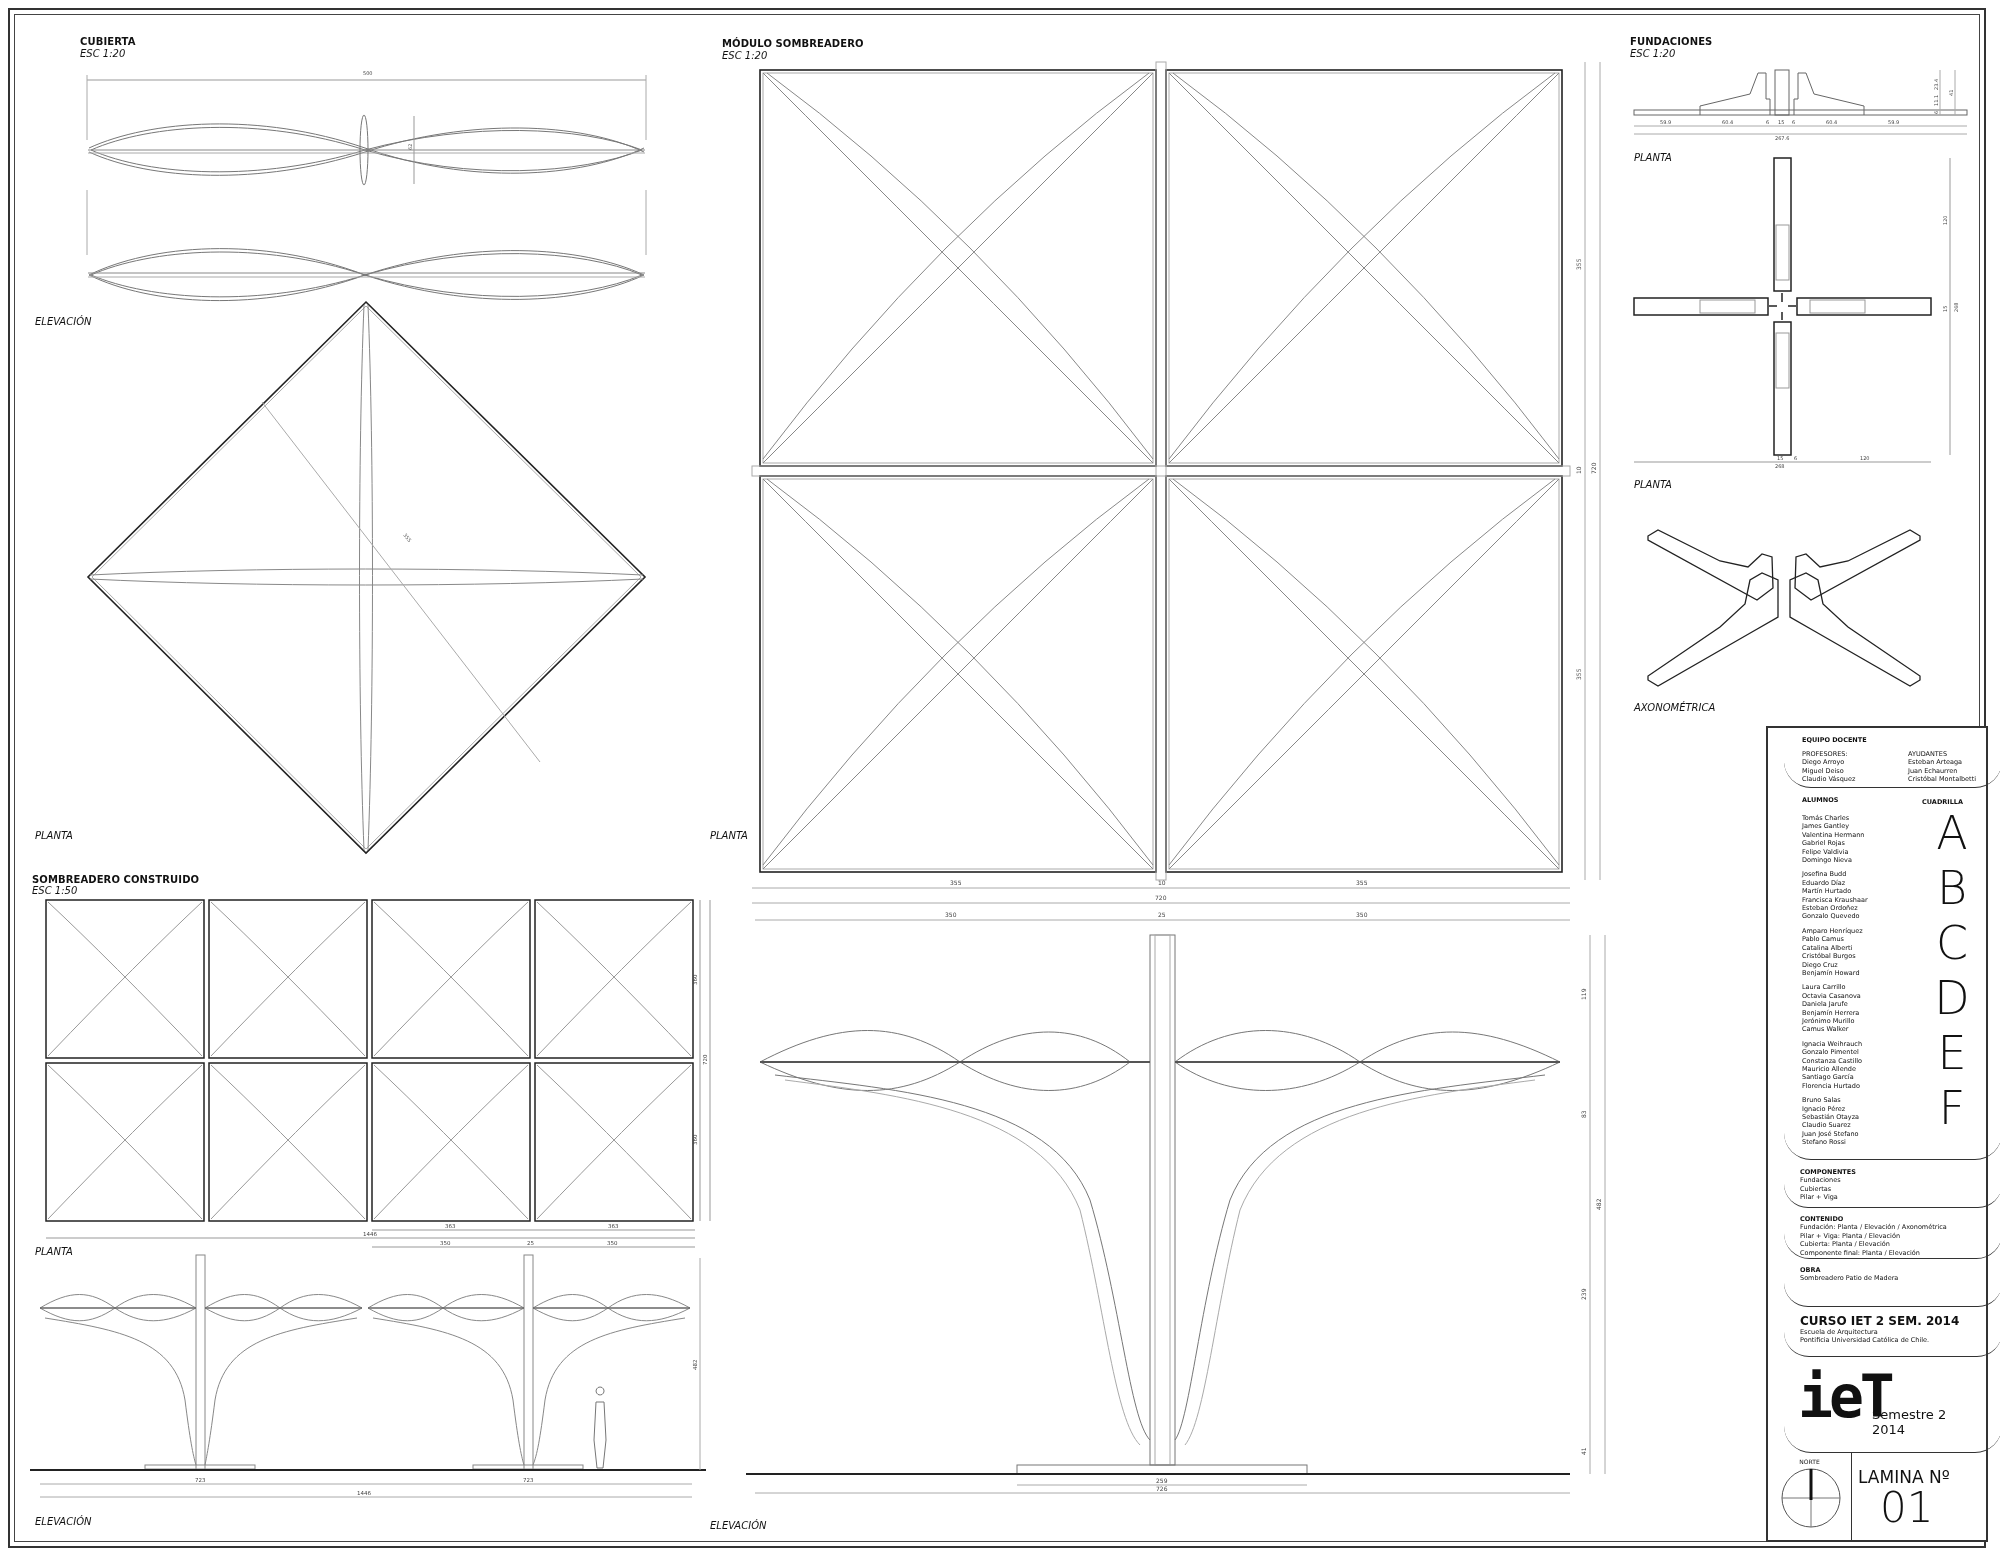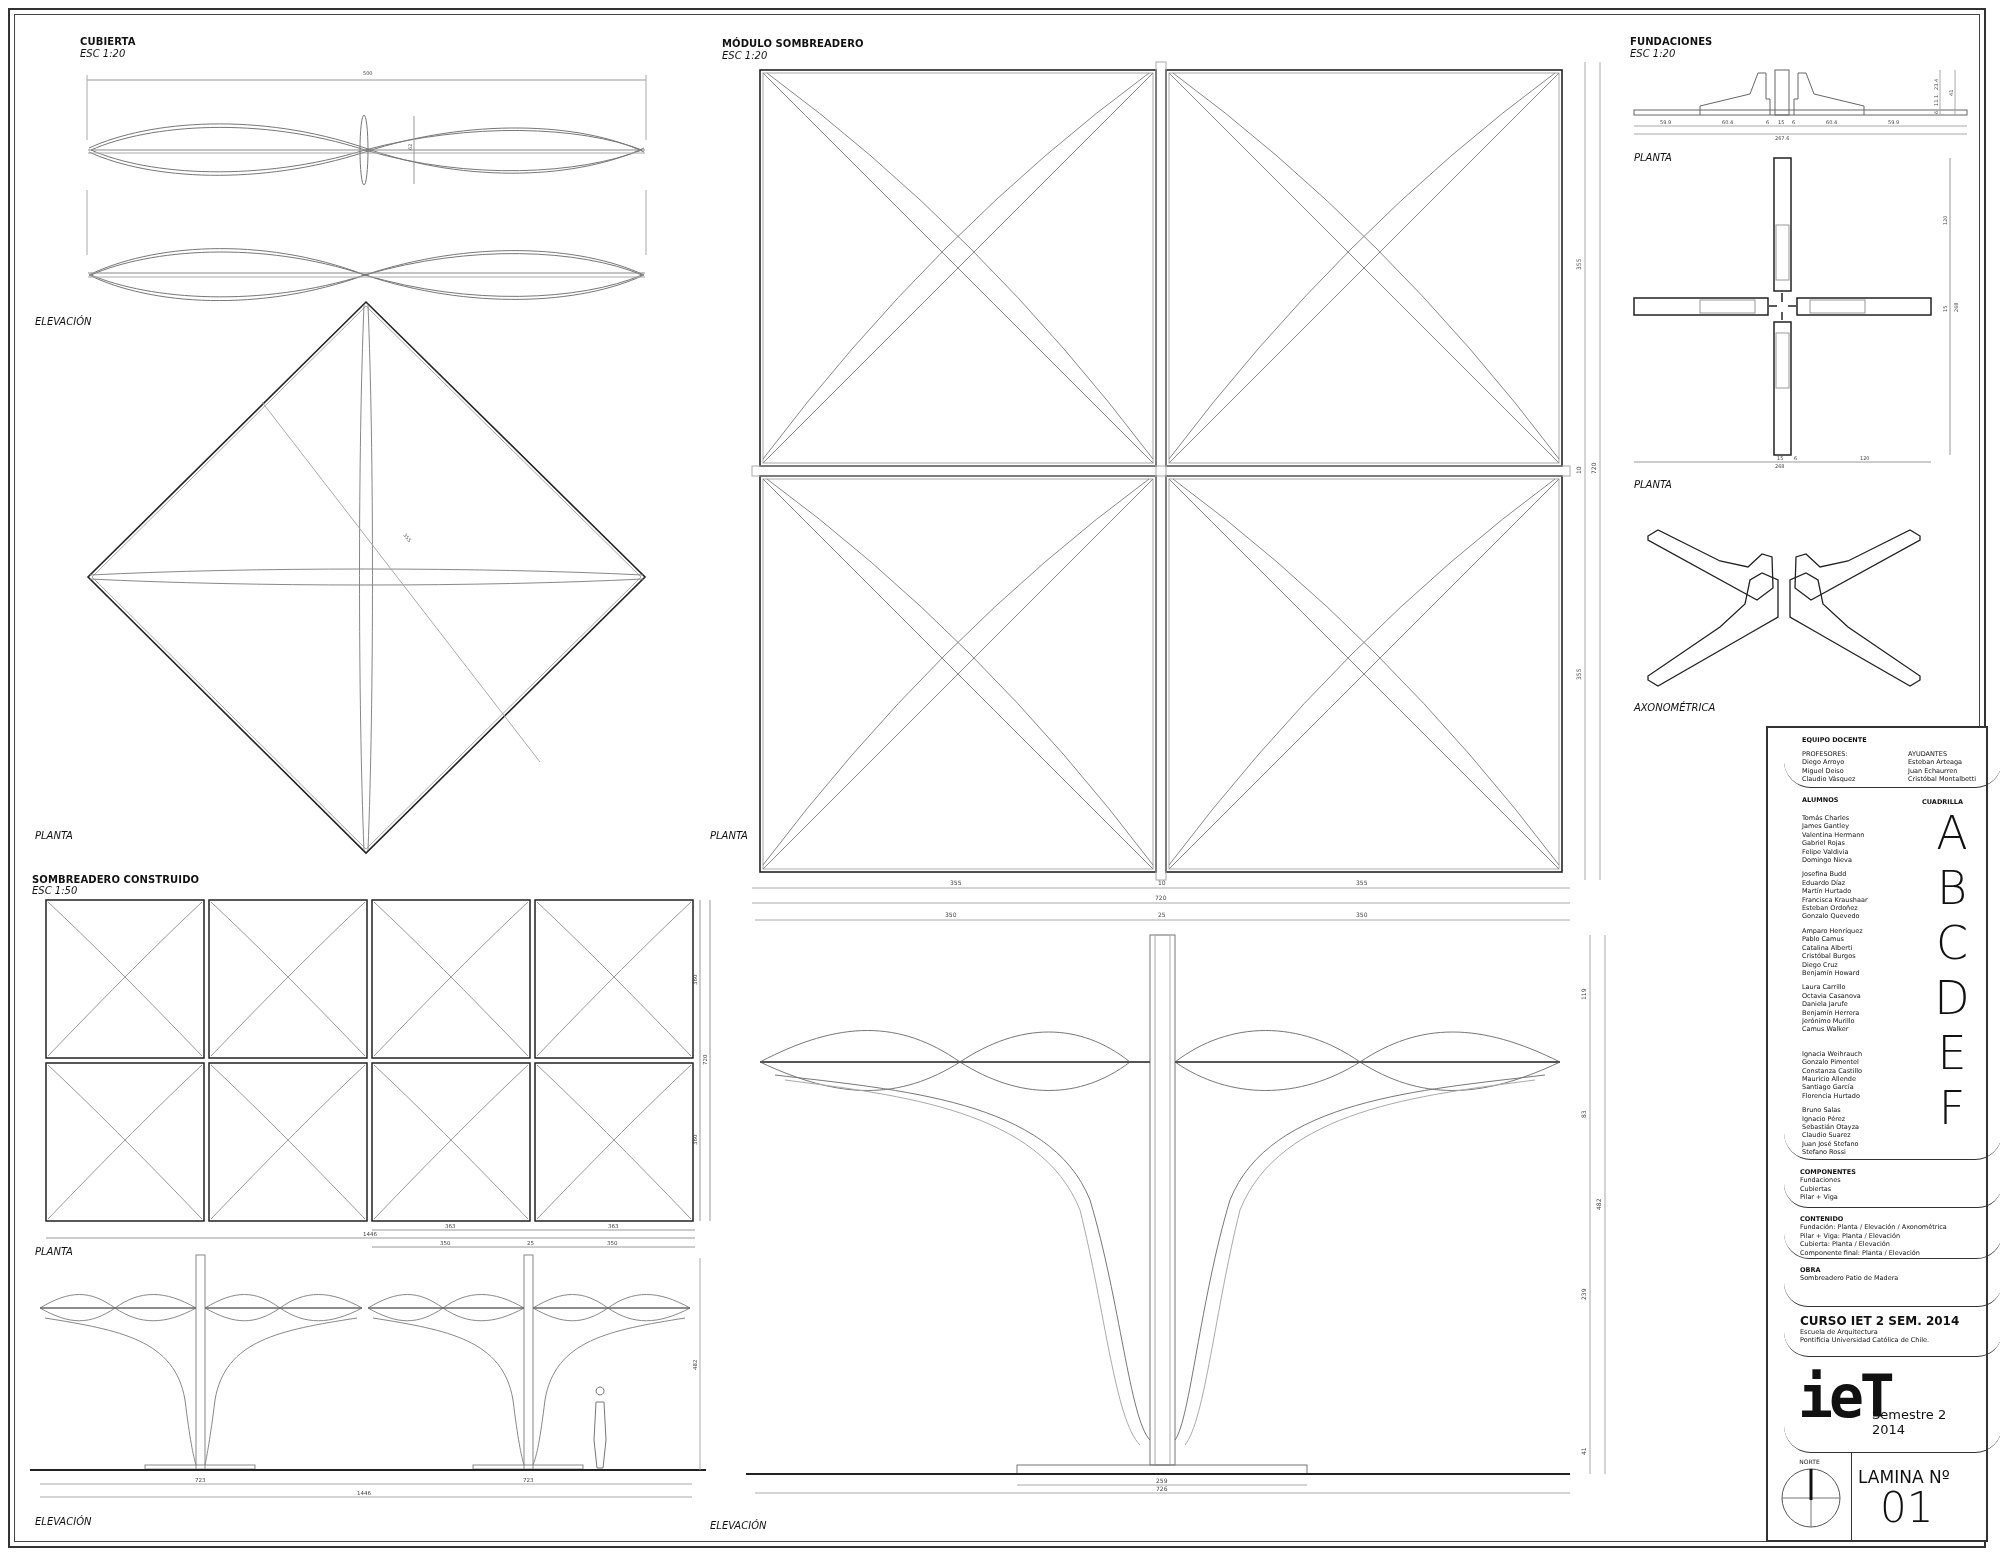--- a/index.html
+++ b/index.html
@@ -361,21 +361,21 @@
             <div>Gonzalo Quevedo</div>
         </div>
         <div style="margin-bottom:6px">
           <div>Amparo Henríquez</div>
             <div>Pablo Camus</div>
             <div>Catalina Alberti</div>
             <div>Cristóbal Burgos</div>
             <div>Diego Cruz</div>
             <div>Benjamín Howard</div>
         </div>
-        <div style="margin-bottom:16px">
+        <div style="margin-bottom:6px">
           <div>Laura Carrillo</div>
             <div>Octavia Casanova</div>
             <div>Daniela Jarufe</div>
             <div>Benjamín Herrera</div>
             <div>Jerónimo Murillo</div>
             <div>Camus Walker</div>
         </div>
         <div style="margin-bottom:6px">
           <div>Ignacia Weihrauch</div>
             <div>Gonzalo Pimentel</div>

